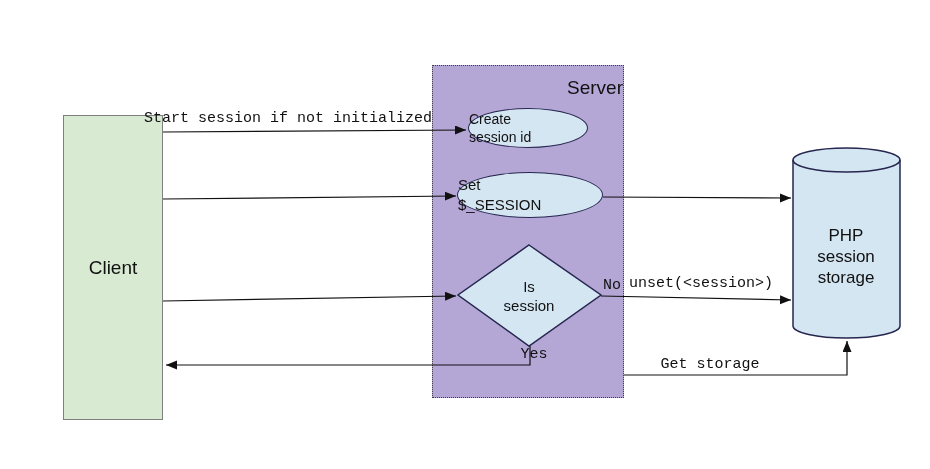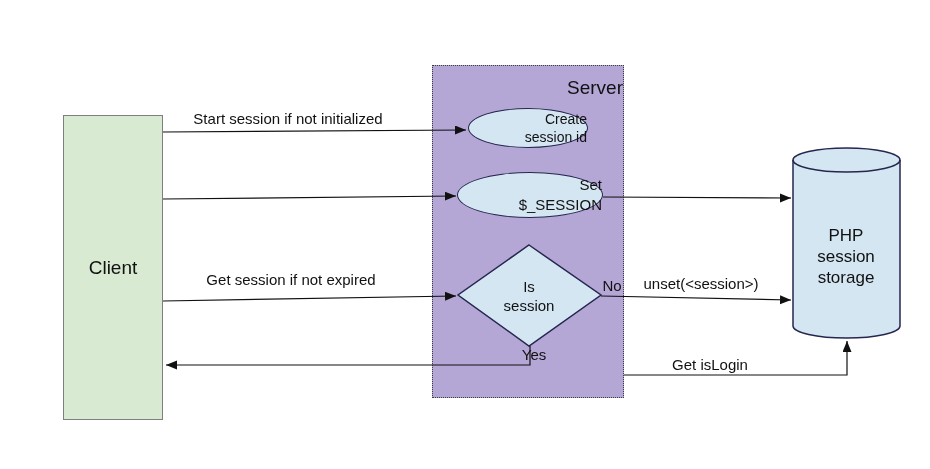--- a/index.html
+++ b/index.html
@@ -40,32 +40,32 @@
   .node-shape { fill: var(--node-fill); stroke: var(--node-border); stroke-width: 1.5; }
   .edge { stroke: var(--arrow); stroke-width: 1.2; fill: none; }
   #arrowhead path { fill: var(--arrow); }
 
   
   .ellipse-node {
     background: var(--node-fill);
     border: 1.5px solid var(--node-border);
     border-radius: 50%;
     box-sizing: border-box;
-    display: flex; flex-direction: column; align-items: flex-end; justify-content: center;
+    display: flex; flex-direction: column; align-items: flex-start; justify-content: center;
     text-align: center;
   }
   #create-session-node { left: 468px; top: 108px; width: 120px; height: 40px; font-size: 14px; line-height: 18px; }
   #set-session-node    { left: 457px; top: 172px; width: 146px; height: 46px; font-size: 15px; line-height: 20px; }
 
   
   .centered { transform: translateX(-50%); text-align: center; white-space: nowrap; }
   #is-expired-label { left: 529px; top: 277px; font-size: 15px; line-height: 19px; }
   #storage-label    { left: 846px; top: 217px; font-size: 17px; line-height: 21px; margin-top: 8px; }
 
-  .edge-label { font-size: 15px; white-space: nowrap; }
+  .edge-label { font-size: 15px; white-space: nowrap; font-family: Liberation Mono, monospace; }
   #lbl-start-session { left: 288px; top: 110px; }
   #lbl-set-islogin   { left: 284px; top: 176px; }
   #lbl-session-islogin { left: 708px; top: 179px; }
   #lbl-get-session-if  { left: 291px; top: 271px; }
   #lbl-unset         { left: 701px; top: 275px; }
   #lbl-no            { left: 612px; top: 277px; }
   #lbl-yes           { left: 511px; top: 346px; margin-left: 23px; }
   #lbl-get-session   { left: 710px; top: 356px; }
   .italic { font-style: italic; }
 </style>
@@ -121,22 +121,21 @@
   <div class="abs centered" id="storage-label">
     <div>PHP</div>
     <div>session</div>
     <div>storage</div>
   </div>
 
   <div class="abs centered edge-label" id="lbl-start-session">Start session if not initialized</div>
 
 
 
-  <div class="abs centered edge-label" id="lbl-get-session-if">Get session if not expired</div>
 
   <div class="abs centered edge-label" id="lbl-unset">unset(&lt;session&gt;)</div>
 
   <div class="abs centered edge-label" id="lbl-no">No</div>
 
   <div class="abs centered edge-label" id="lbl-yes">Yes</div>
 
-  <div class="abs centered edge-label" id="lbl-get-session">Get isLogin</div>
+  <div class="abs centered edge-label" id="lbl-get-session">Get storage</div>
 </div>
 
 </body></html>

